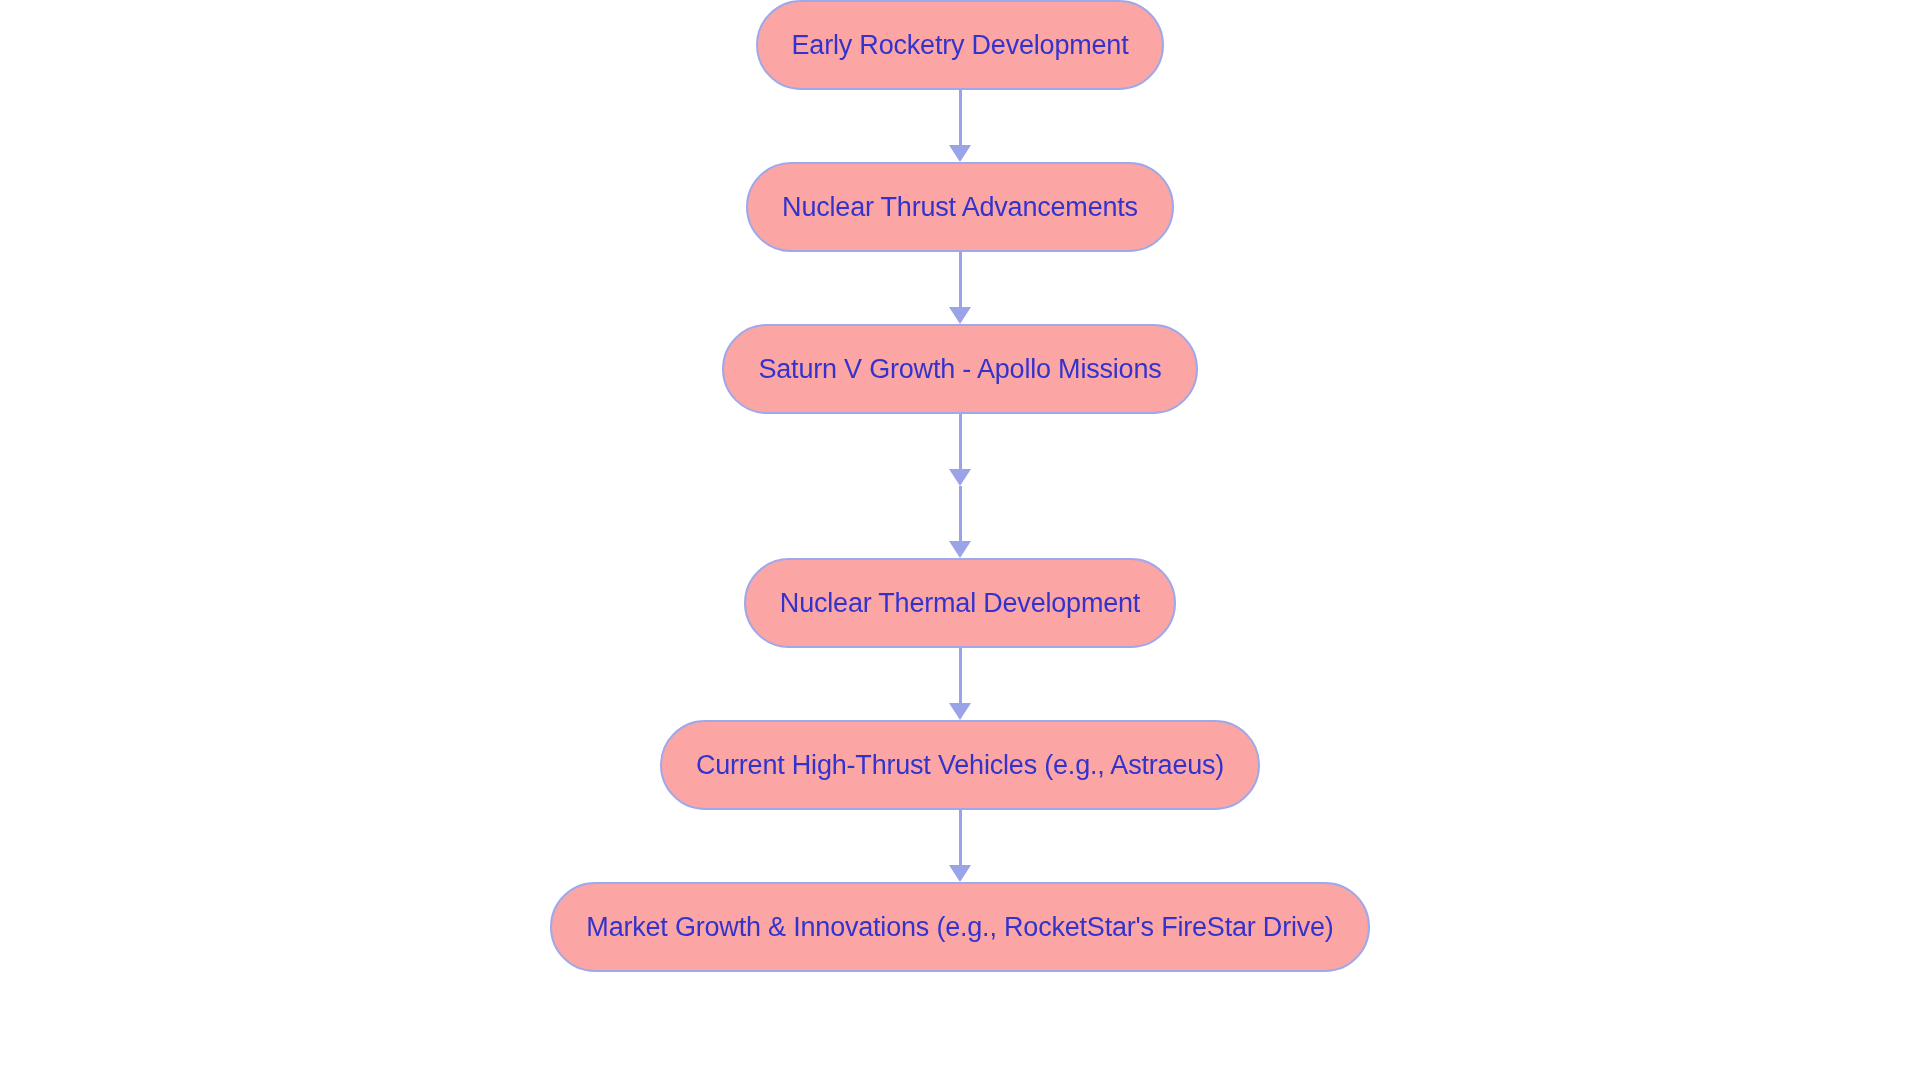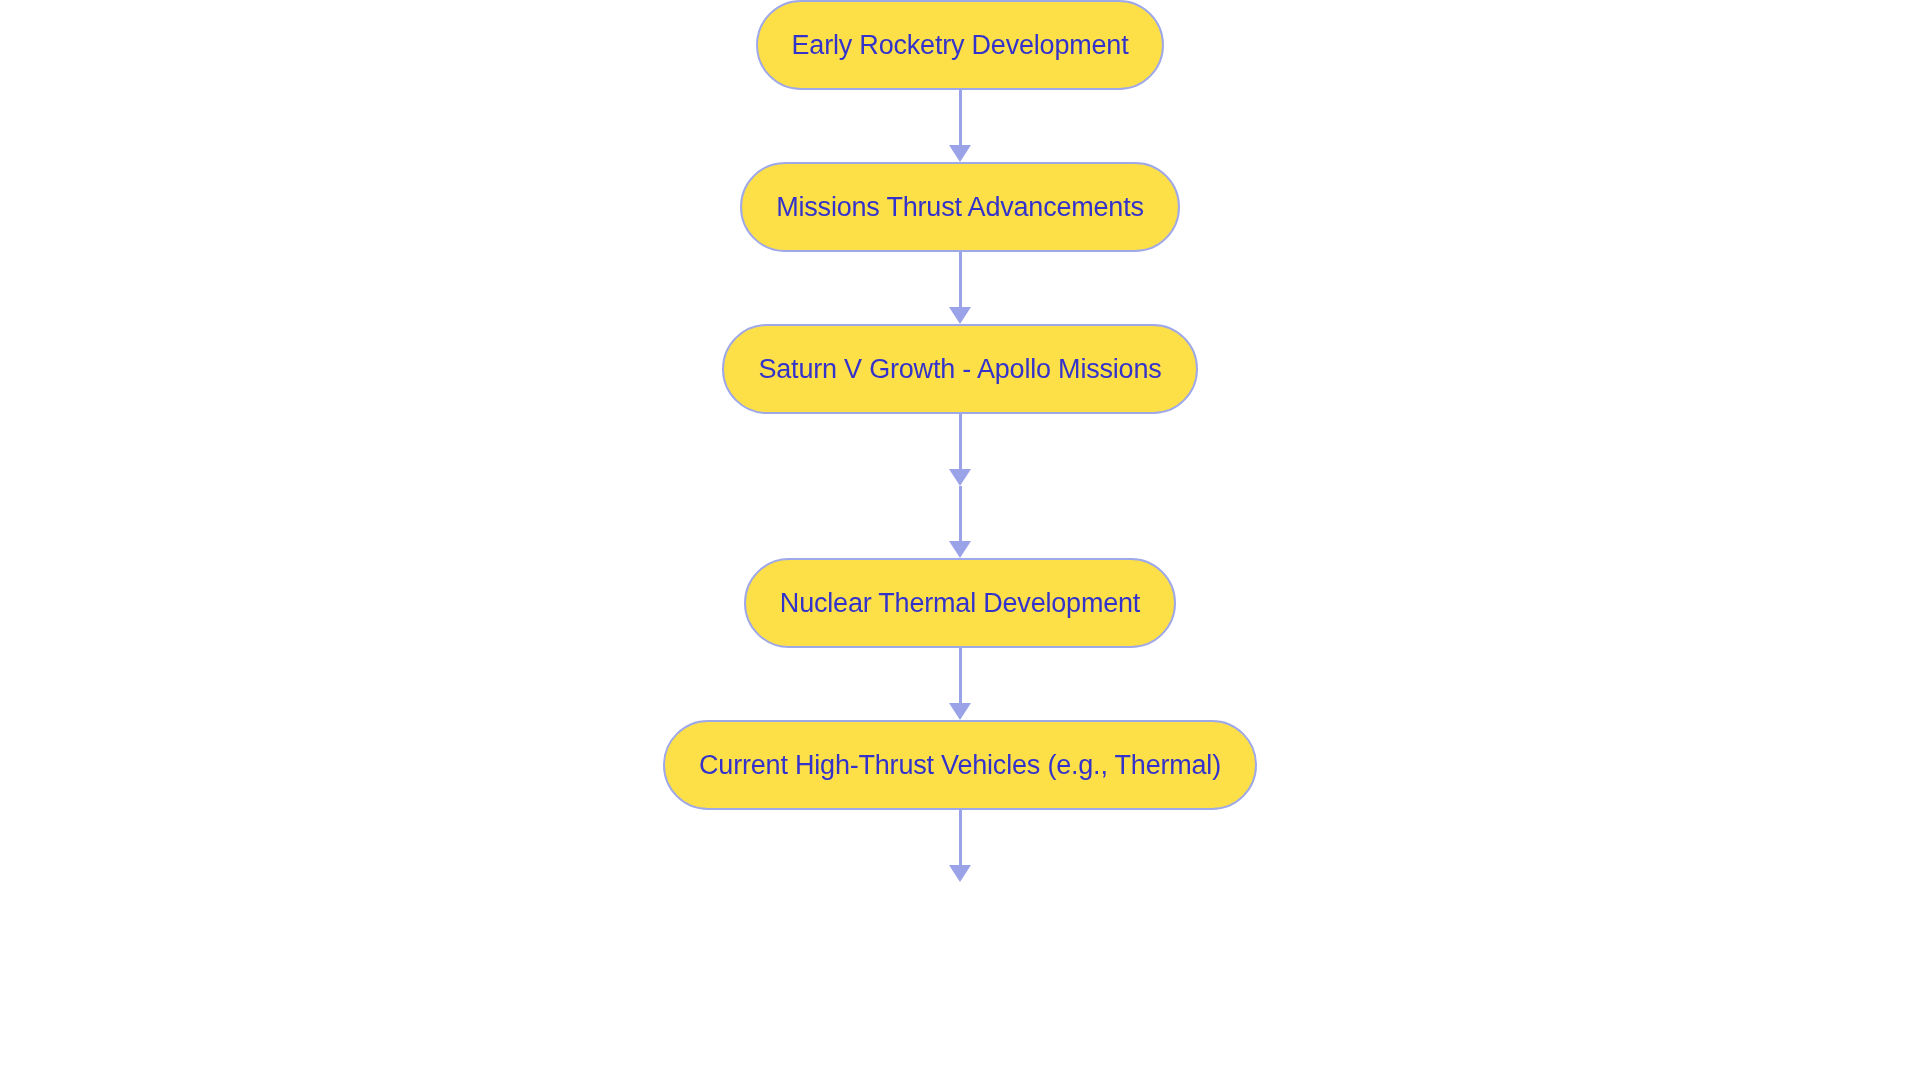--- a/index.html
+++ b/index.html
@@ -22,21 +22,21 @@
     width: 1920px;
     height: 1083px;
     display: flex;
     flex-direction: column;
     align-items: center;
   }
   .node {
     box-sizing: border-box;
     height: 90px;
     border-radius: 45px;
-    background: #fde047;
+    background: #fca5a5;
     border: 2px solid #9fa8e8;
     color: #3333cc;
     display: flex;
     align-items: center;
     justify-content: center;
     font-size: 27px;
     font-weight: 400;
     letter-spacing: -0.2px;
     white-space: nowrap;
     padding: 0 34px;
@@ -73,21 +73,21 @@
     <div class="node">
       <span>Early Rocketry Development</span>
     </div>
 
     <div class="connector">
       <div class="shaft"></div>
       <div class="head"></div>
     </div>
 
     <div class="node">
-      <span>Missions Thrust Advancements</span>
+      <span>Nuclear Thrust Advancements</span>
     </div>
 
     <div class="connector">
       <div class="shaft"></div>
       <div class="head"></div>
     </div>
 
     <div class="node">
       <span>Saturn V Growth - Apollo Missions</span>
     </div>
@@ -106,23 +106,26 @@
     <div class="node">
       <span>Nuclear Thermal Development</span>
     </div>
 
     <div class="connector">
       <div class="shaft"></div>
       <div class="head"></div>
     </div>
 
     <div class="node">
-      <span>Current High-Thrust Vehicles (e.g., Thermal)</span>
+      <span>Current High-Thrust Vehicles (e.g., Astraeus)</span>
     </div>
 
     <div class="connector">
       <div class="shaft"></div>
       <div class="head"></div>
     </div>
 
+    <div class="node">
+      <span>Market Growth &amp; Innovations (e.g., RocketStar's FireStar Drive)</span>
+    </div>
 
   </div>
 </div>
 
 </body></html>

